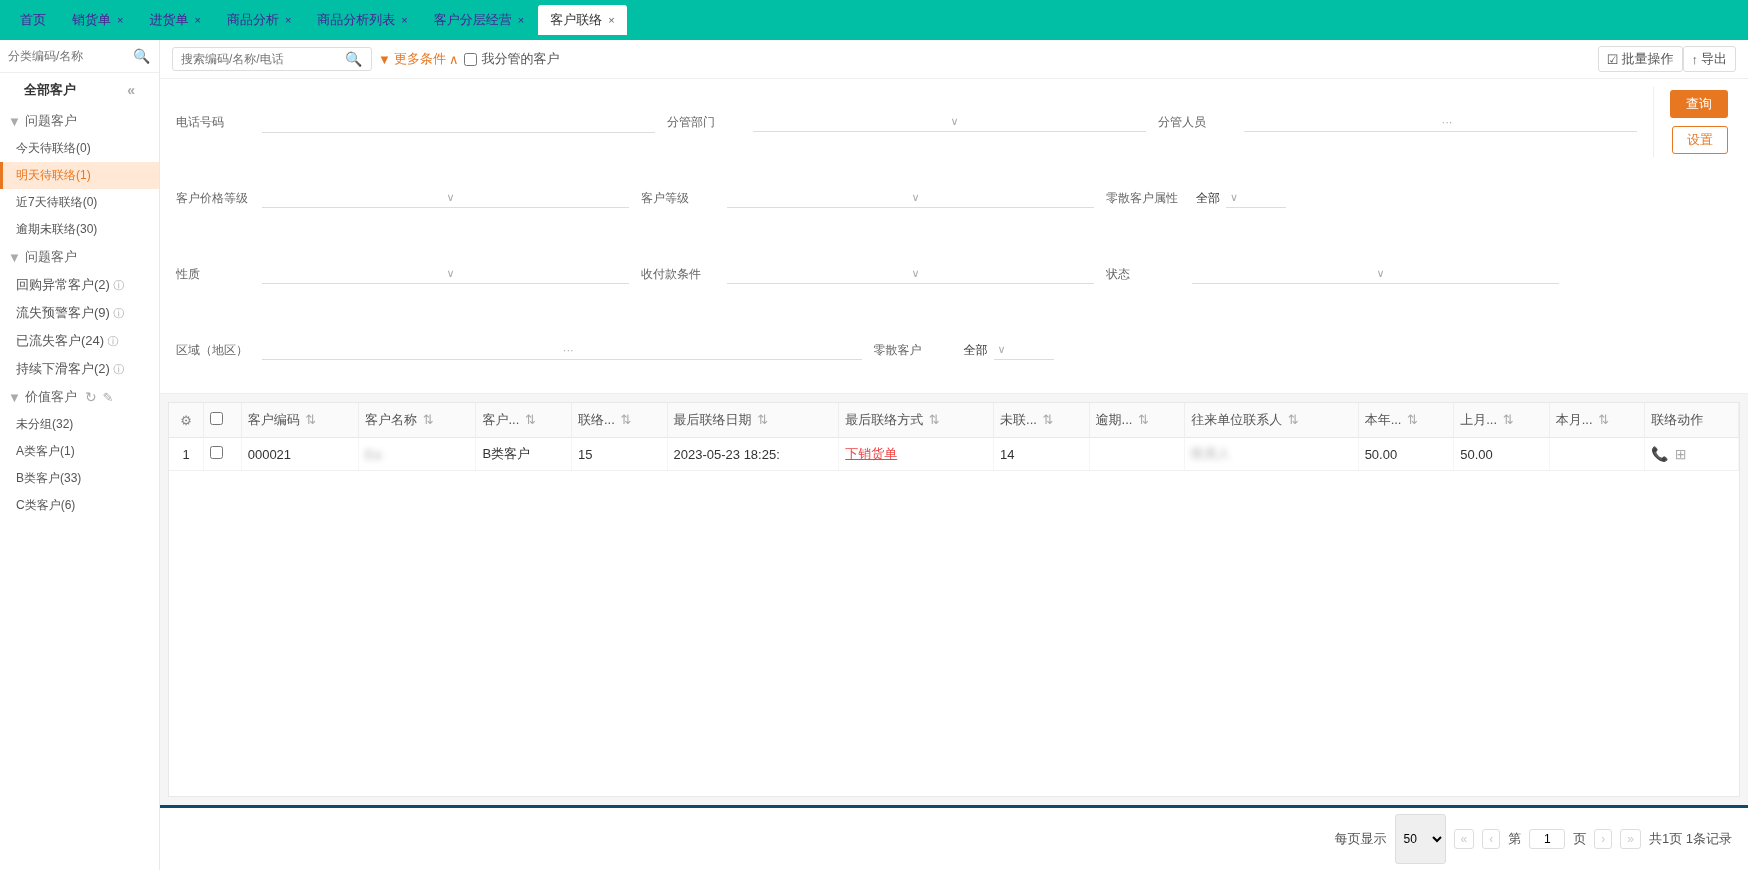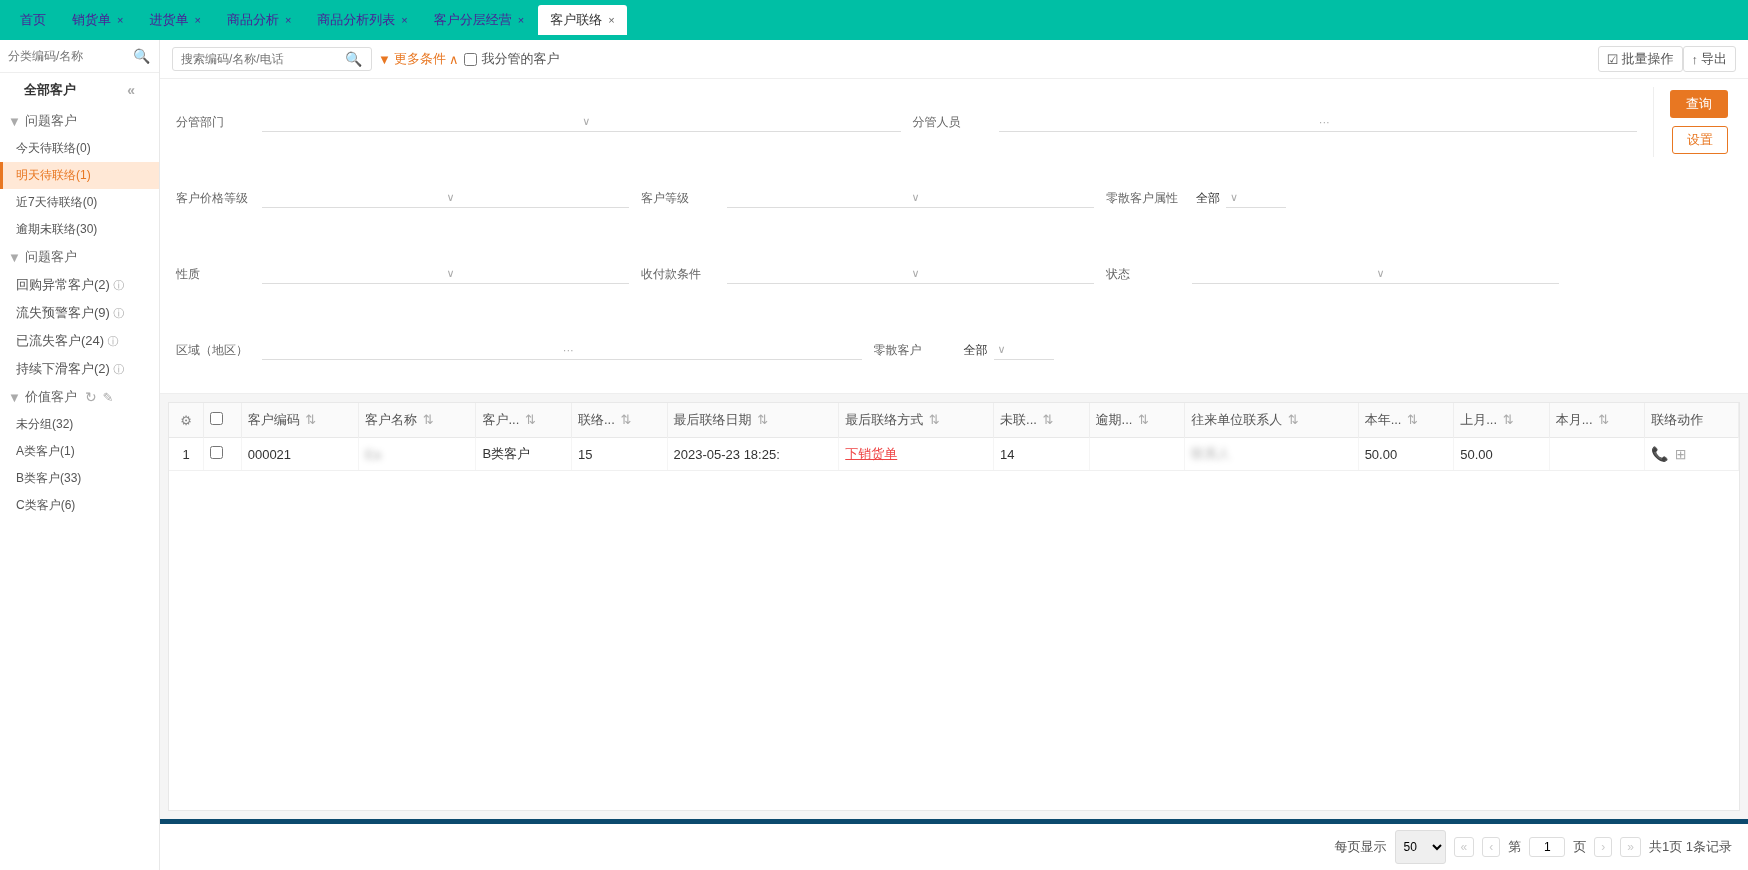--- a/index.html
+++ b/index.html
@@ -278,33 +278,33 @@
       color: #333;
       white-space: nowrap;
     }
     .td-link { color: #ef4444; cursor: pointer; text-decoration: underline; }
     .action-icons { display: flex; gap: 6px; align-items: center; }
     .action-icon { color: #aaa; cursor: pointer; font-size: 14px; }
 
     
     .pagination-bar {
       background: #fff;
-      border-top: 5px solid #0c4a6e;
+      border-top: 3px solid #0c4a6e;
       padding: 6px 16px;
       display: flex;
       align-items: center;
       justify-content: flex-end;
       gap: 8px;
       font-size: 12px;
       color: #555;
     }
     .page-size-select {
       border: 1px solid #ddd;
       border-radius: 3px;
-      padding: 8px 4px;
+      padding: 16px 4px;
       font-size: 12px;
     }
     .page-btn {
       border: 1px solid #ddd;
       background: #fff;
       padding: 2px 6px;
       border-radius: 3px;
       cursor: pointer;
       color: #555;
       font-size: 12px;
@@ -431,20 +431,24 @@
       </div>
       <div class="btn-export">
         <span>↑</span>
         <span>导出</span>
       </div>
     </div>
 
     <div class="filter-panel">
 
       <div class="filter-row">
+        <div class="filter-field">
+          <span class="filter-label">电话号码</span>
+          <input class="filter-input" type="text" style="">
+        </div>
         <div class="filter-field">
           <span class="filter-label">分管部门</span>
           <div class="filter-select">
             <span></span>
             <span class="arrow">∨</span>
           </div>
         </div>
         <div class="filter-field">
           <span class="filter-label">分管人员</span>
           <div class="filter-select">

